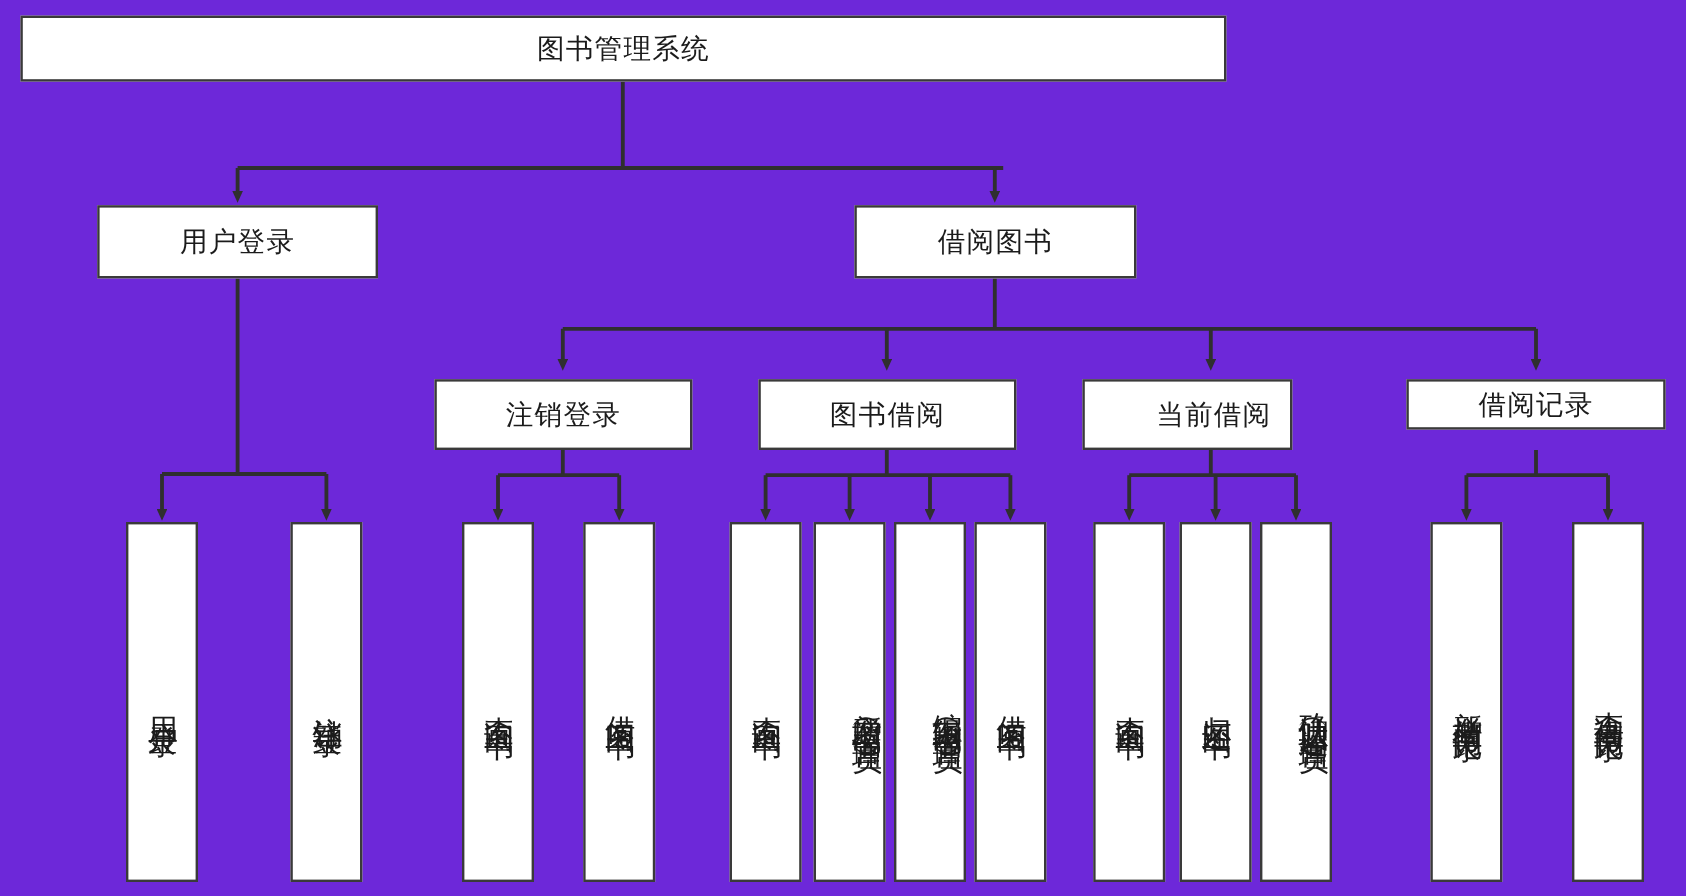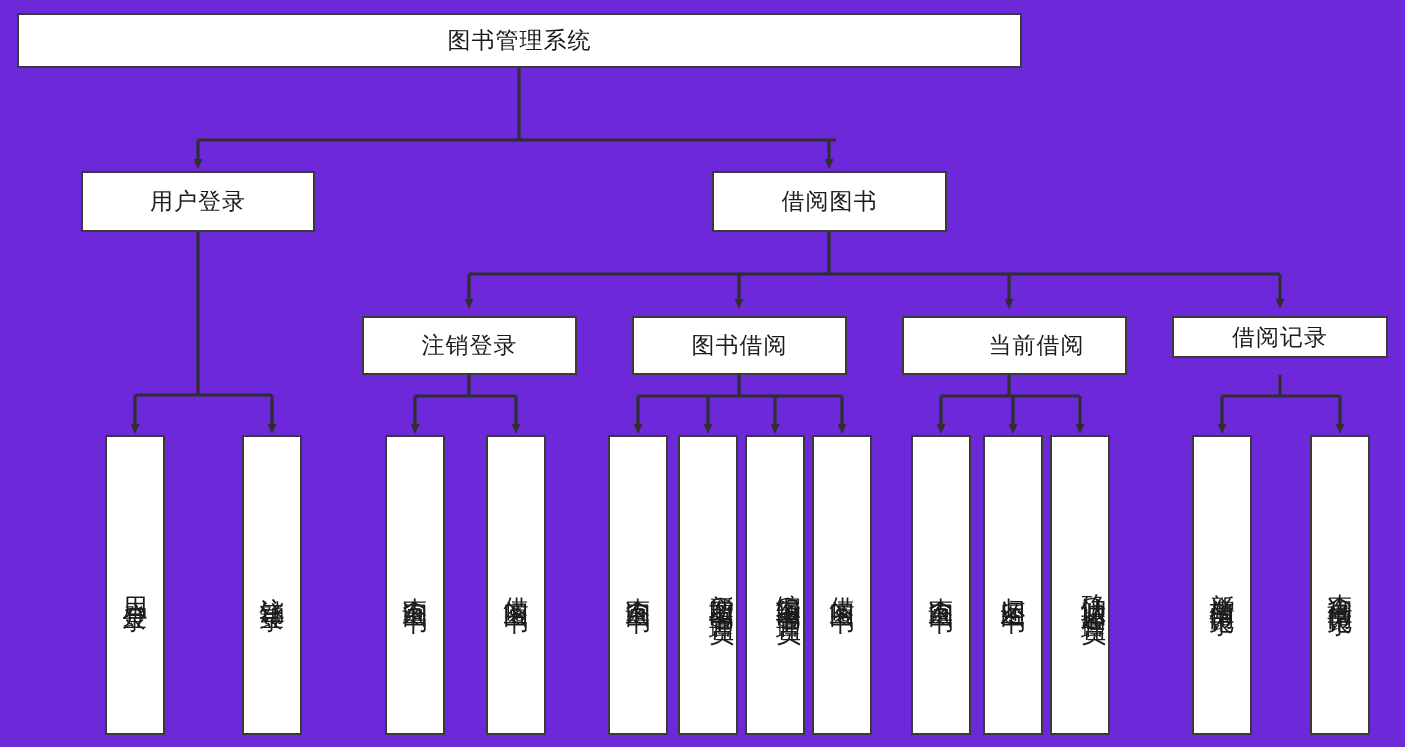--- a/index.html
+++ b/index.html
@@ -117,21 +117,21 @@
     </g>
   </svg>
 
   <div class="node h" id="node-root" style="left: 17px; top: 13px; width: 1005px; height: 55px;">图书管理系统</div>
 
   <div class="node h" id="node-l2-0" style="left: 81px; top: 171px; width: 234px; height: 61px;">用户登录</div>
   <div class="node h" id="node-l2-1" style="left: 712px; top: 171px; width: 235px; height: 61px;">借阅图书</div>
 
   <div class="node h" id="node-l3-0" style="left: 362px; top: 316px; width: 215px; height: 59px;">注销登录</div>
   <div class="node h" id="node-l3-1" style="left: 632px; top: 316px; width: 215px; height: 59px;">图书借阅</div>
-  <div class="node h" id="node-l3-2" style="left: 902px; top: 316px; width: 225px; height: 59px; padding-left: 44px;">当前借阅</div>
+  <div class="node h" id="node-l3-2" style="left: 902px; top: 316px; width: 175px; height: 59px; padding-left: 44px;">当前借阅</div>
   <div class="node h" id="node-l3-3" style="left: 1172px; top: 316px; width: 216px; height: 42px;">借阅记录</div>
 
   <div class="node v center" id="node-leaf-0" style="left: 105px; top: 435px; width: 60px; height: 300px;">用户登录</div>
   <div class="node v center" id="node-leaf-1" style="left: 242px; top: 435px; width: 60px; height: 300px;">注销登录</div>
   <div class="node v center" id="node-leaf-2" style="left: 385px; top: 435px; width: 60px; height: 300px;">查询图书</div>
   <div class="node v center" id="node-leaf-3" style="left: 486px; top: 435px; width: 60px; height: 300px;">借阅图书</div>
   <div class="node v center" id="node-leaf-4" style="left: 608px; top: 435px; width: 60px; height: 300px;">查询图书</div>
   <div class="node v" id="node-leaf-5" style="left: 678px; top: 435px; width: 60px; height: 300px;">新增图书（管理员）</div>
   <div class="node v" id="node-leaf-6" style="left: 745px; top: 435px; width: 60px; height: 300px;">编辑图书（管理员）</div>
   <div class="node v center" id="node-leaf-7" style="left: 812px; top: 435px; width: 60px; height: 300px;">借阅图书</div>

